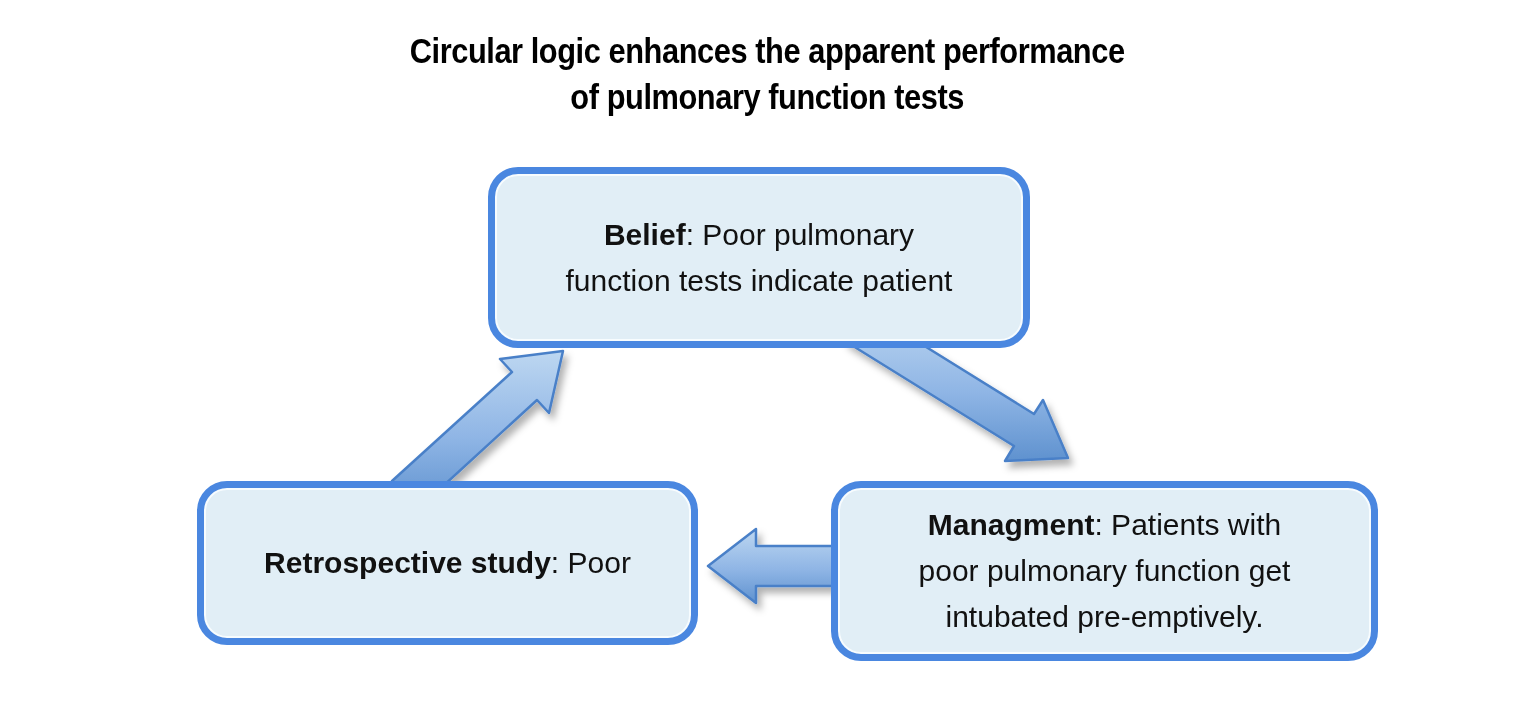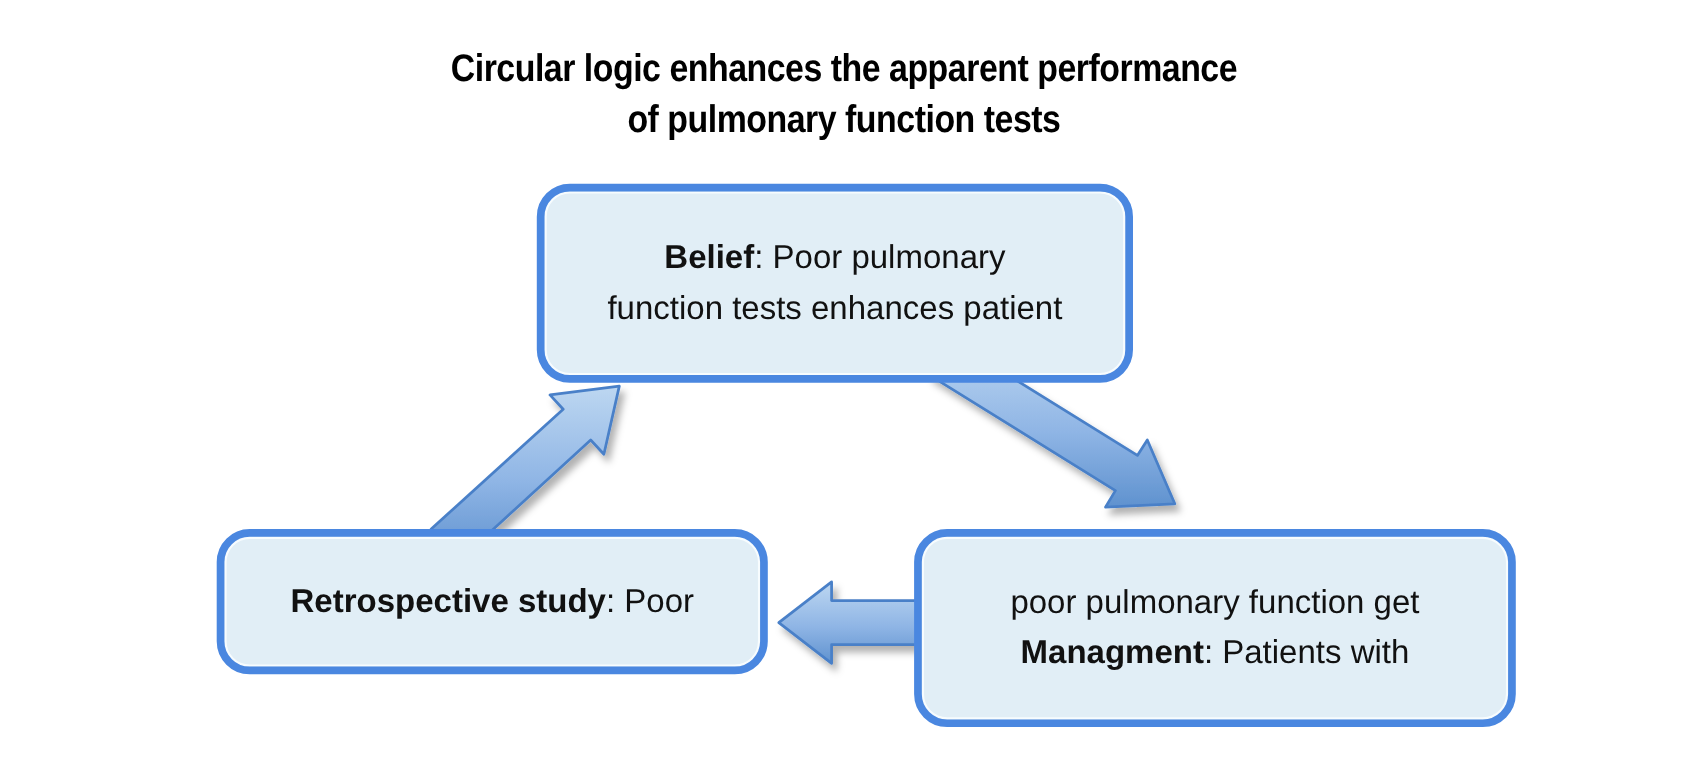--- a/index.html
+++ b/index.html
@@ -12,21 +12,21 @@
     position: relative;
     width: 1535px;
     height: 712px;
     background: var(--page-bg, #ffffff);
     overflow: hidden;
   }
   
   .title {
     position: absolute;
     left: 0;
-    top: 40px;
+    top: 28px;
     width: 100%;
     text-align: center;
     z-index: 3;
     color: var(--title-text, #000);
   }
   .title-inner {
     display: inline-block;
     transform: scaleX(0.88);
     transform-origin: 50% 50%;
     font-weight: bold;
@@ -50,21 +50,21 @@
     z-index: 2;
     color: var(--body-text, #111);
     font-size: 30px;
     line-height: 46px;
     text-align: center;
   }
   .flow-box .bline { white-space: nowrap; }
   .flow-box .lead { font-weight: bold; }
   #box-belief        { left: 488px; top: 167px; width: 542px; height: 181px; }
   #box-management    { left: 831px; top: 481px; width: 547px; height: 180px; }
-  #box-retrospective { left: 197px; top: 481px; width: 501px; height: 132px; }
+  #box-retrospective { left: 197px; top: 481px; width: 501px; height: 164px; }
   
   #arrow-layer {
     position: absolute;
     left: 0;
     top: 0;
     width: 1535px;
     height: 712px;
     z-index: 1;
   }
 </style>
@@ -96,28 +96,29 @@
 
     <polygon points="845,546 756,546 756,529 708,566 756,603 756,586 845,586" fill="url(#arrowGrad)" stroke-width="2.5" stroke-linejoin="round" filter="url(#arrowShadow)" stroke="#4a80c8"></polygon>
 
     <polygon points="392,481 512,372 500,359 563,351 549,413 537,400 418,509" fill="url(#arrowGrad)" stroke-width="2.5" stroke-linejoin="round" filter="url(#arrowShadow)" stroke="#4a80c8"></polygon>
   </svg>
 
   <div id="box-belief" class="flow-box">
     <div class="bline">
       <span class="lead">Belief</span><span>: Poor pulmonary</span>
     </div>
-    <div class="bline">function tests enhances patient</div>
+    <div class="bline">function tests indicate patient</div>
   </div>
 
   <div id="box-management" class="flow-box">
-    <div class="bline">poor pulmonary function get</div>
     <div class="bline">
       <span class="lead">Managment</span><span>: Patients with</span>
     </div>
+    <div class="bline">poor pulmonary function get</div>
+    <div class="bline">intubated pre-emptively.</div>
   </div>
 
   <div id="box-retrospective" class="flow-box">
     <div class="bline">
       <span class="lead">Retrospective study</span><span>: Poor</span>
     </div>
   </div>
 
 </div>
 

